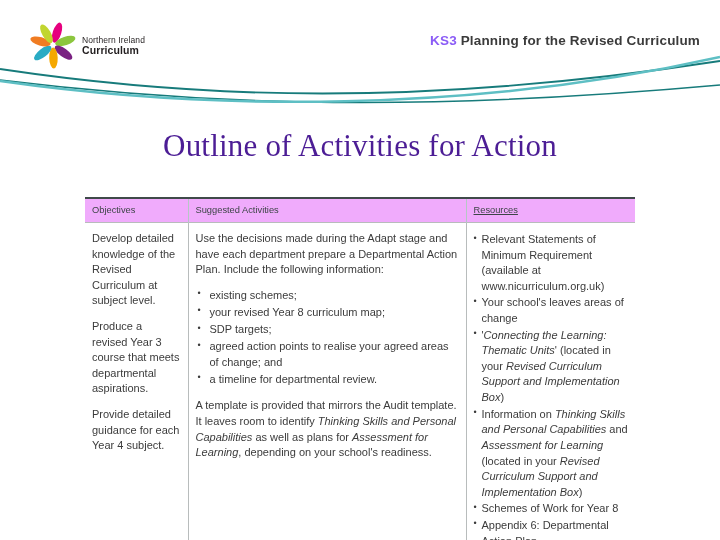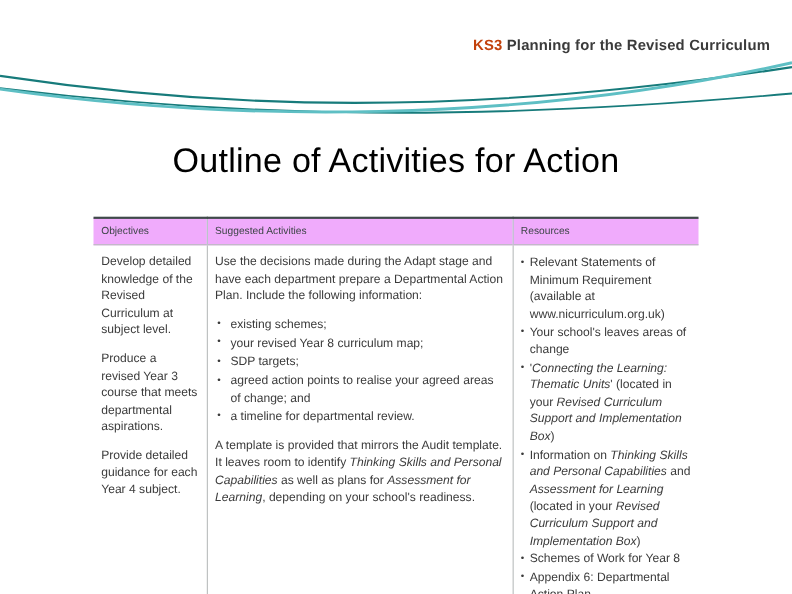--- a/index.html
+++ b/index.html
@@ -59,43 +59,44 @@
     position: absolute;
     right: 20px;
     top: 33px;
     font-size: 13.5px;
     font-weight: bold;
     color: #3b3b3b;
     letter-spacing: .15px;
     white-space: nowrap;
   }
   .banner-title .ks3 {
-    color: #c2410c;
+    color: #8b5cf6;
     font-weight: bold;
   }
 
   .swoosh {
     position: absolute;
     left: 0;
     top: 55px;
     width: 720px;
     height: 60px;
   }
 
   
   .slide-title {
     position: absolute;
     left: 0;
     top: 128px;
     width: 720px;
     text-align: center;
     font-size: 31px;
     font-weight: normal;
-    color: #000000;
+    color: #4c1d95;
     letter-spacing: .2px;
+    font-family: Liberation Serif, serif;
   }
 
   
   .table-wrap {
     position: absolute;
     left: 85px;
     top: 197px;
     width: 550px;
   }
   table.act {
@@ -108,21 +109,21 @@
   table.act th {
     background: #f0abfc;
     font-weight: normal;
     font-size: 9.3px;
     color: #3d4547;
     text-align: left;
     padding: 6px 7px 7px 7px;
     vertical-align: middle;
     border-right: 1px solid #b6c6c6;
   }
-  table.act th:last-child { border-right: none; }
+  table.act th:last-child { border-right: none; text-decoration: underline; }
 
   table.act td {
     vertical-align: top;
     font-size: 11px;
     line-height: 1.42;
     color: #3b3b3b;
     padding: 8px 7px 10px 7px;
     border-right: 1px solid #b8bcbc;
     border-top: 1px solid #b8bcbc;
   }
@@ -157,20 +158,37 @@
   ul.bul.tight li { padding-left: 8px; margin-bottom: 1px; }
   ul.bul.tight li:before { left: 0px; }
 
   em { font-style: italic; }
 </style>
 </head>
 <body>
 
 <div class="header">
 
+  <div class="logo-block">
+    <svg class="logo-mark" viewBox="0 0 100 100">
+      <g transform="translate(50,50)">
+        <ellipse cx="0" cy="-26" rx="8.5" ry="21" fill="#e6007e" transform="rotate(18)"></ellipse>
+        <ellipse cx="0" cy="-26" rx="8.5" ry="21" fill="#8cc63e" transform="rotate(72)"></ellipse>
+        <ellipse cx="0" cy="-26" rx="8.5" ry="21" fill="#7a2182" transform="rotate(126)"></ellipse>
+        <ellipse cx="0" cy="-26" rx="8.5" ry="21" fill="#f5a800" transform="rotate(178)"></ellipse>
+        <ellipse cx="0" cy="-26" rx="8.5" ry="21" fill="#29abc4" transform="rotate(232)"></ellipse>
+        <ellipse cx="0" cy="-26" rx="8.5" ry="21" fill="#f07c22" transform="rotate(286)"></ellipse>
+        <ellipse cx="0" cy="-26" rx="8.5" ry="21" fill="#c1d52f" transform="rotate(330)"></ellipse>
+      </g>
+    </svg>
+    <div class="logo-text">
+      <div class="logo-line1">Northern Ireland</div>
+      <div class="logo-line2">Curriculum</div>
+    </div>
+  </div>
 
   <div class="banner-title"><span class="ks3">KS3</span><span> Planning for the Revised Curriculum</span></div>
 
   <svg class="swoosh" viewBox="0 0 720 60" preserveAspectRatio="none">
     <path d="M0,14 C200,44 420,52 720,6" fill="none" stroke="#177b7b" stroke-width="1.9"></path>
     <path d="M0,25 C220,52 430,56 720,30" fill="none" stroke="#177b7b" stroke-width="1.6"></path>
     <path d="M0,26 C210,56 470,58 720,2" fill="none" stroke="#5ebfc4" stroke-width="2.6"></path>
   </svg>
 </div>
 

